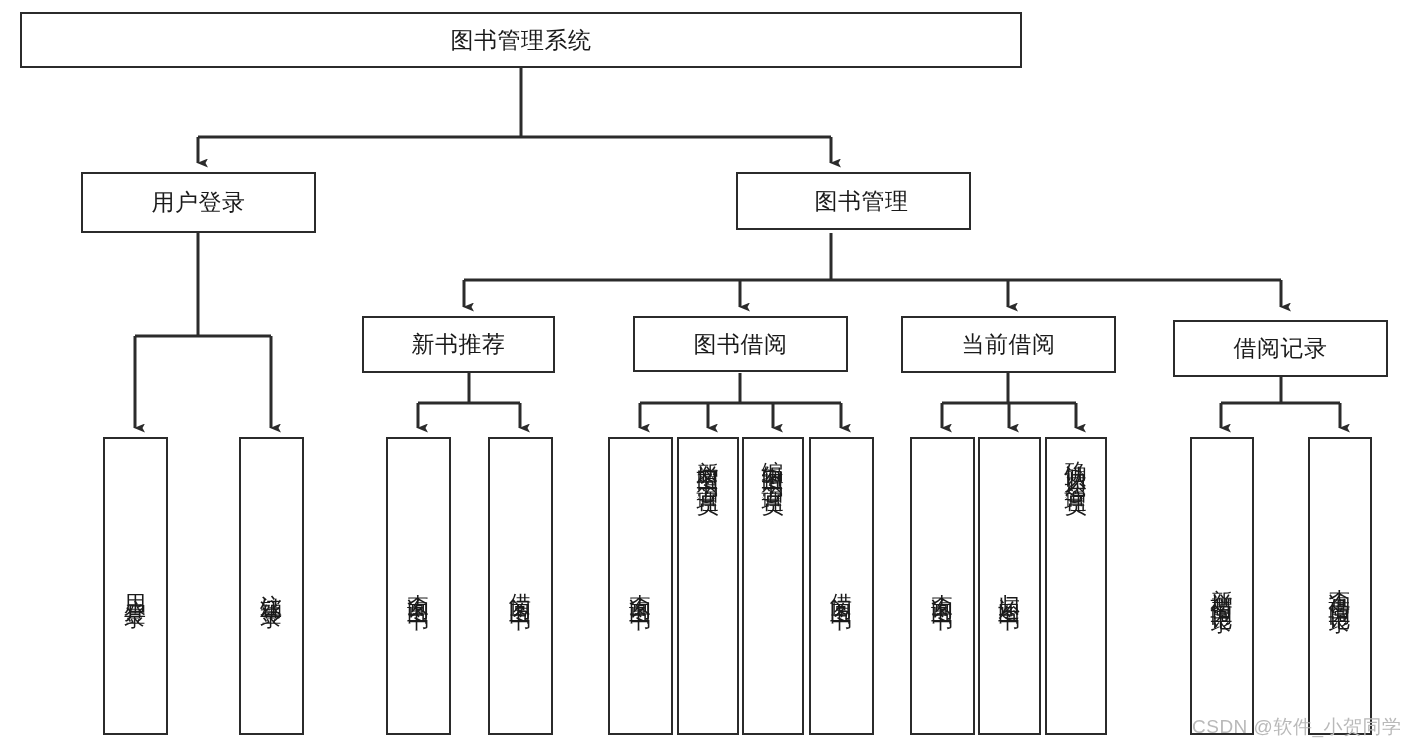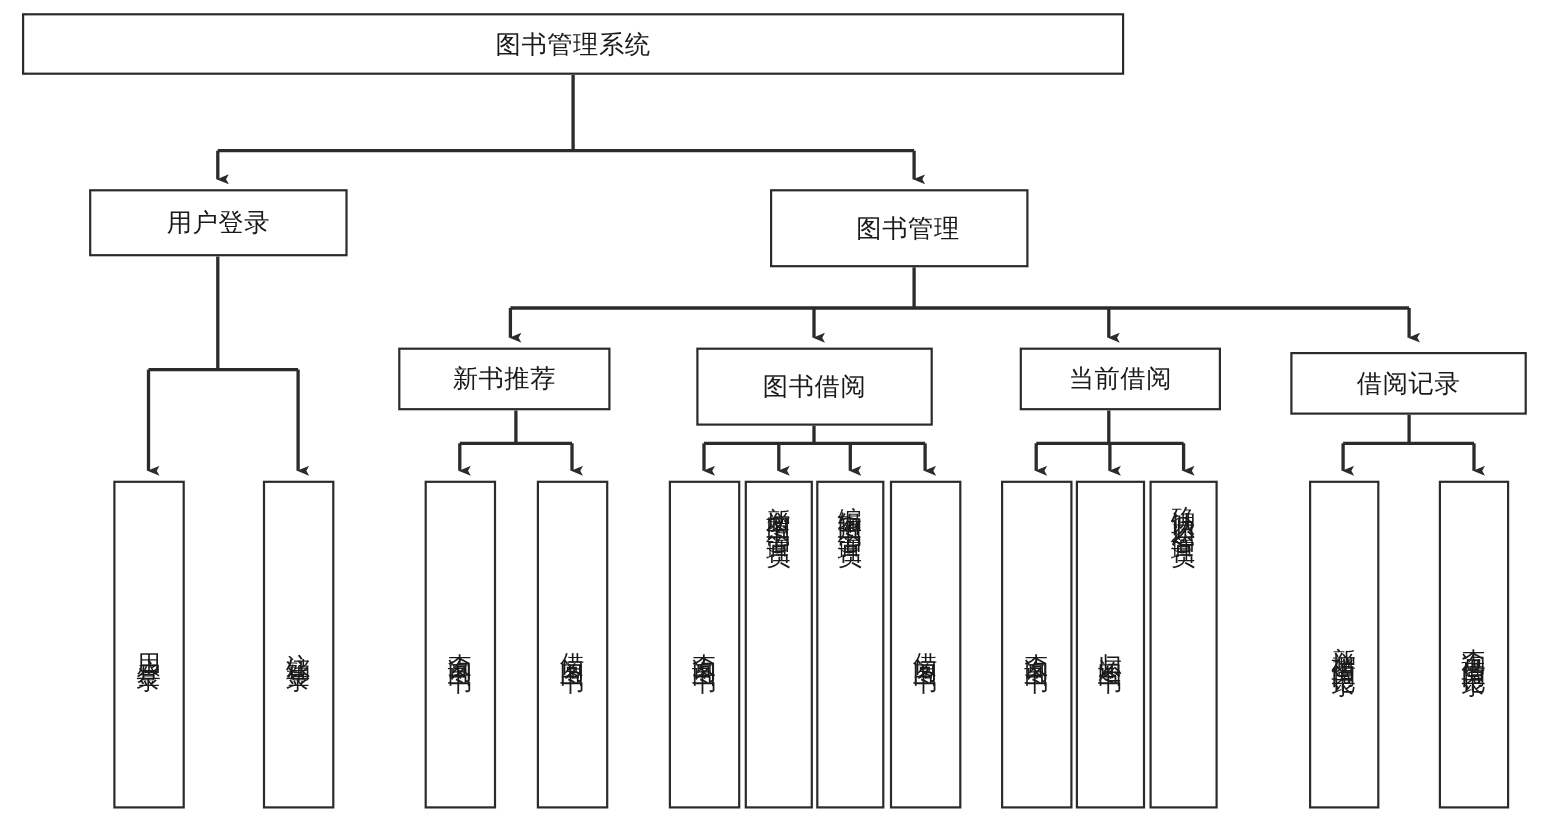--- a/index.html
+++ b/index.html
@@ -122,31 +122,31 @@
     </g>
   </svg>
 
   <div class="node-box" style="left:20px; top:12px; width:1002px; height:56px;">
     <span class="node-label-h">图书管理系统</span>
   </div>
 
   <div class="node-box" style="left:81px; top:172px; width:235px; height:61px;">
     <span class="node-label-h">用户登录</span>
   </div>
-  <div class="node-box" style="left:700px; top:172px; width:235px; height:71px;padding-left:16px;">
+  <div class="node-box" style="left:736px; top:172px; width:235px; height:58px;padding-left:16px;">
     <span class="node-label-h">图书管理</span>
   </div>
 
   <div class="node-box" style="left:362px; top:316px; width:193px; height:57px;">
     <span class="node-label-h">新书推荐</span>
   </div>
-  <div class="node-box" style="left:633px; top:316px; width:215px; height:71px;">
+  <div class="node-box" style="left:633px; top:316px; width:215px; height:56px;">
     <span class="node-label-h">图书借阅</span>
   </div>
-  <div class="node-box" style="left:927px; top:316px; width:183px; height:57px;">
+  <div class="node-box" style="left:901px; top:316px; width:215px; height:57px;">
     <span class="node-label-h">当前借阅</span>
   </div>
   <div class="node-box" style="left:1173px; top:320px; width:215px; height:57px;">
     <span class="node-label-h">借阅记录</span>
   </div>
 
   <div class="node-box leaf-box center-text" style="left:103px; top:437px; width:65px; height:298px;">
     <span class="node-label-v">用户登录</span>
   </div>
   <div class="node-box leaf-box center-text" style="left:239px; top:437px; width:65px; height:298px;">
@@ -183,14 +183,17 @@
     <span class="node-label-v">确认归还（管理员）</span>
   </div>
 
   <div class="node-box leaf-box center-text" style="left:1190px; top:437px; width:64px; height:298px;">
     <span class="node-label-v">新增借阅记录</span>
   </div>
   <div class="node-box leaf-box center-text" style="left:1308px; top:437px; width:64px; height:298px;">
     <span class="node-label-v">查询借阅记录</span>
   </div>
 
+  <div class="watermark" style="left:1192px; top:714px;">
+    <span>CSDN @软件_小贺同学</span>
+  </div>
 
 </div>
 
 </body></html>

